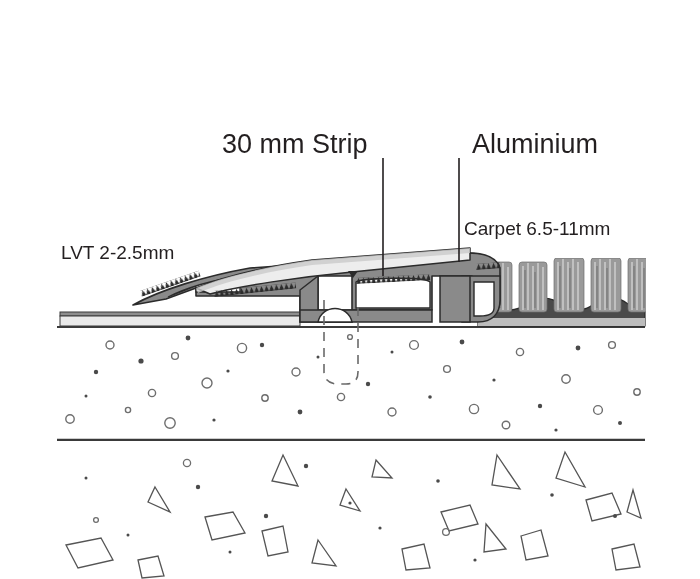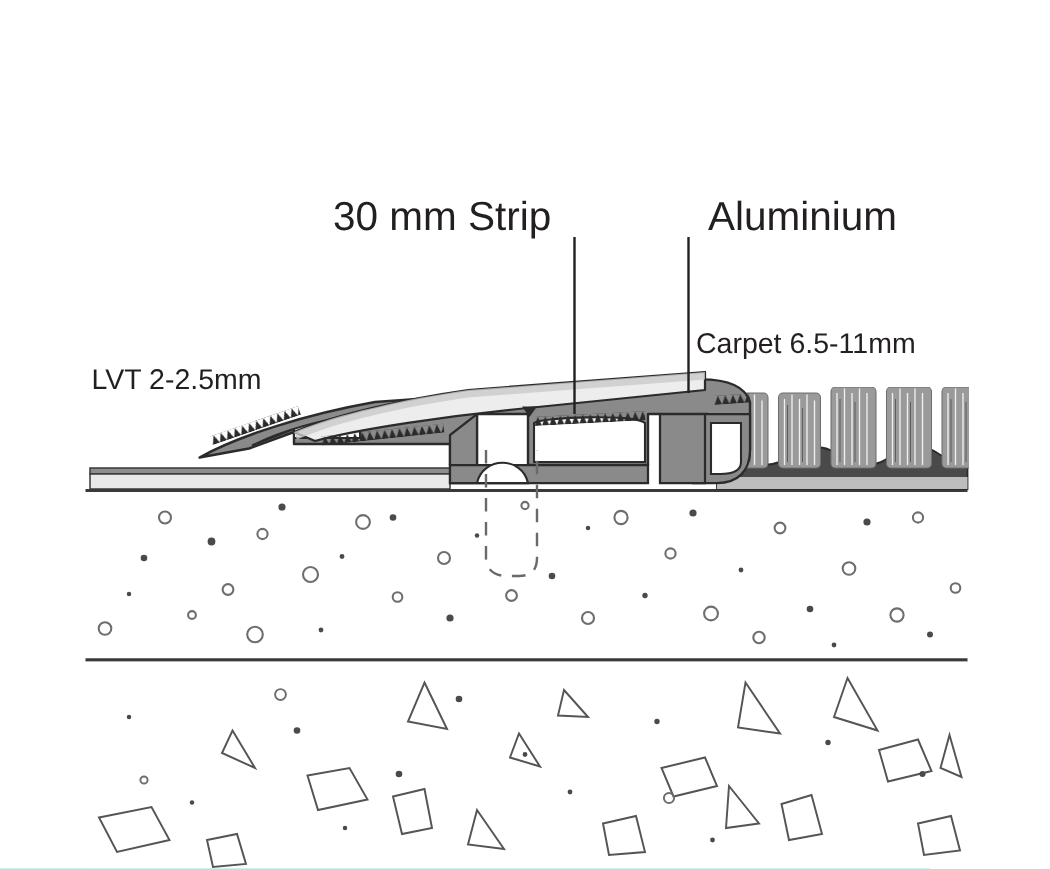--- a/index.html
+++ b/index.html
@@ -1,18 +1,18 @@
 <!DOCTYPE html>
 <html><head>
 <meta charset="utf-8">
 <style>
   html,body{margin:0;padding:0;background:#ffffff;}
   body{width:700px;height:579px;overflow:hidden;
        font-family:"Liberation Sans",sans-serif;}
-  #stage{position:relative;width:620px;height:579px;background:#14b8a6;}
+  #stage{position:relative;width:620px;height:579px;background:#a3a3a3;}
   svg{display:block;}
   .lbl{font-family:"Liberation Sans",sans-serif;fill:#231f20;}
   .lbl-big{font-size:27px;}
   .lbl-med{font-size:19px;}
 </style>
 </head>
 <body>
 
 <div id="stage">
 <svg width="700" height="579" viewBox="0 0 700 579" xmlns="http://www.w3.org/2000/svg">

